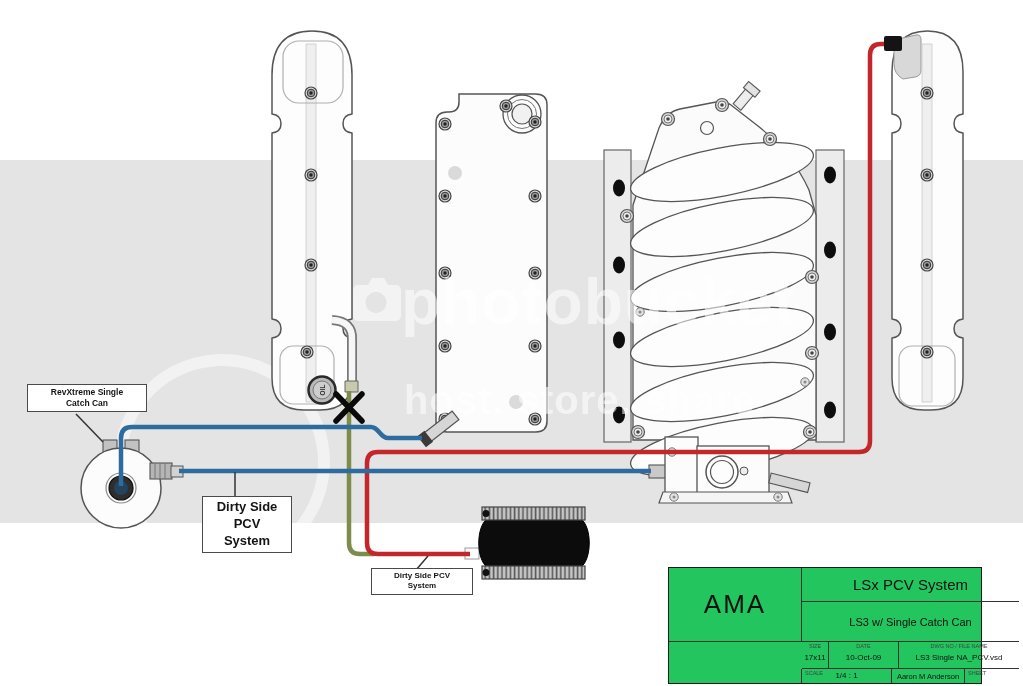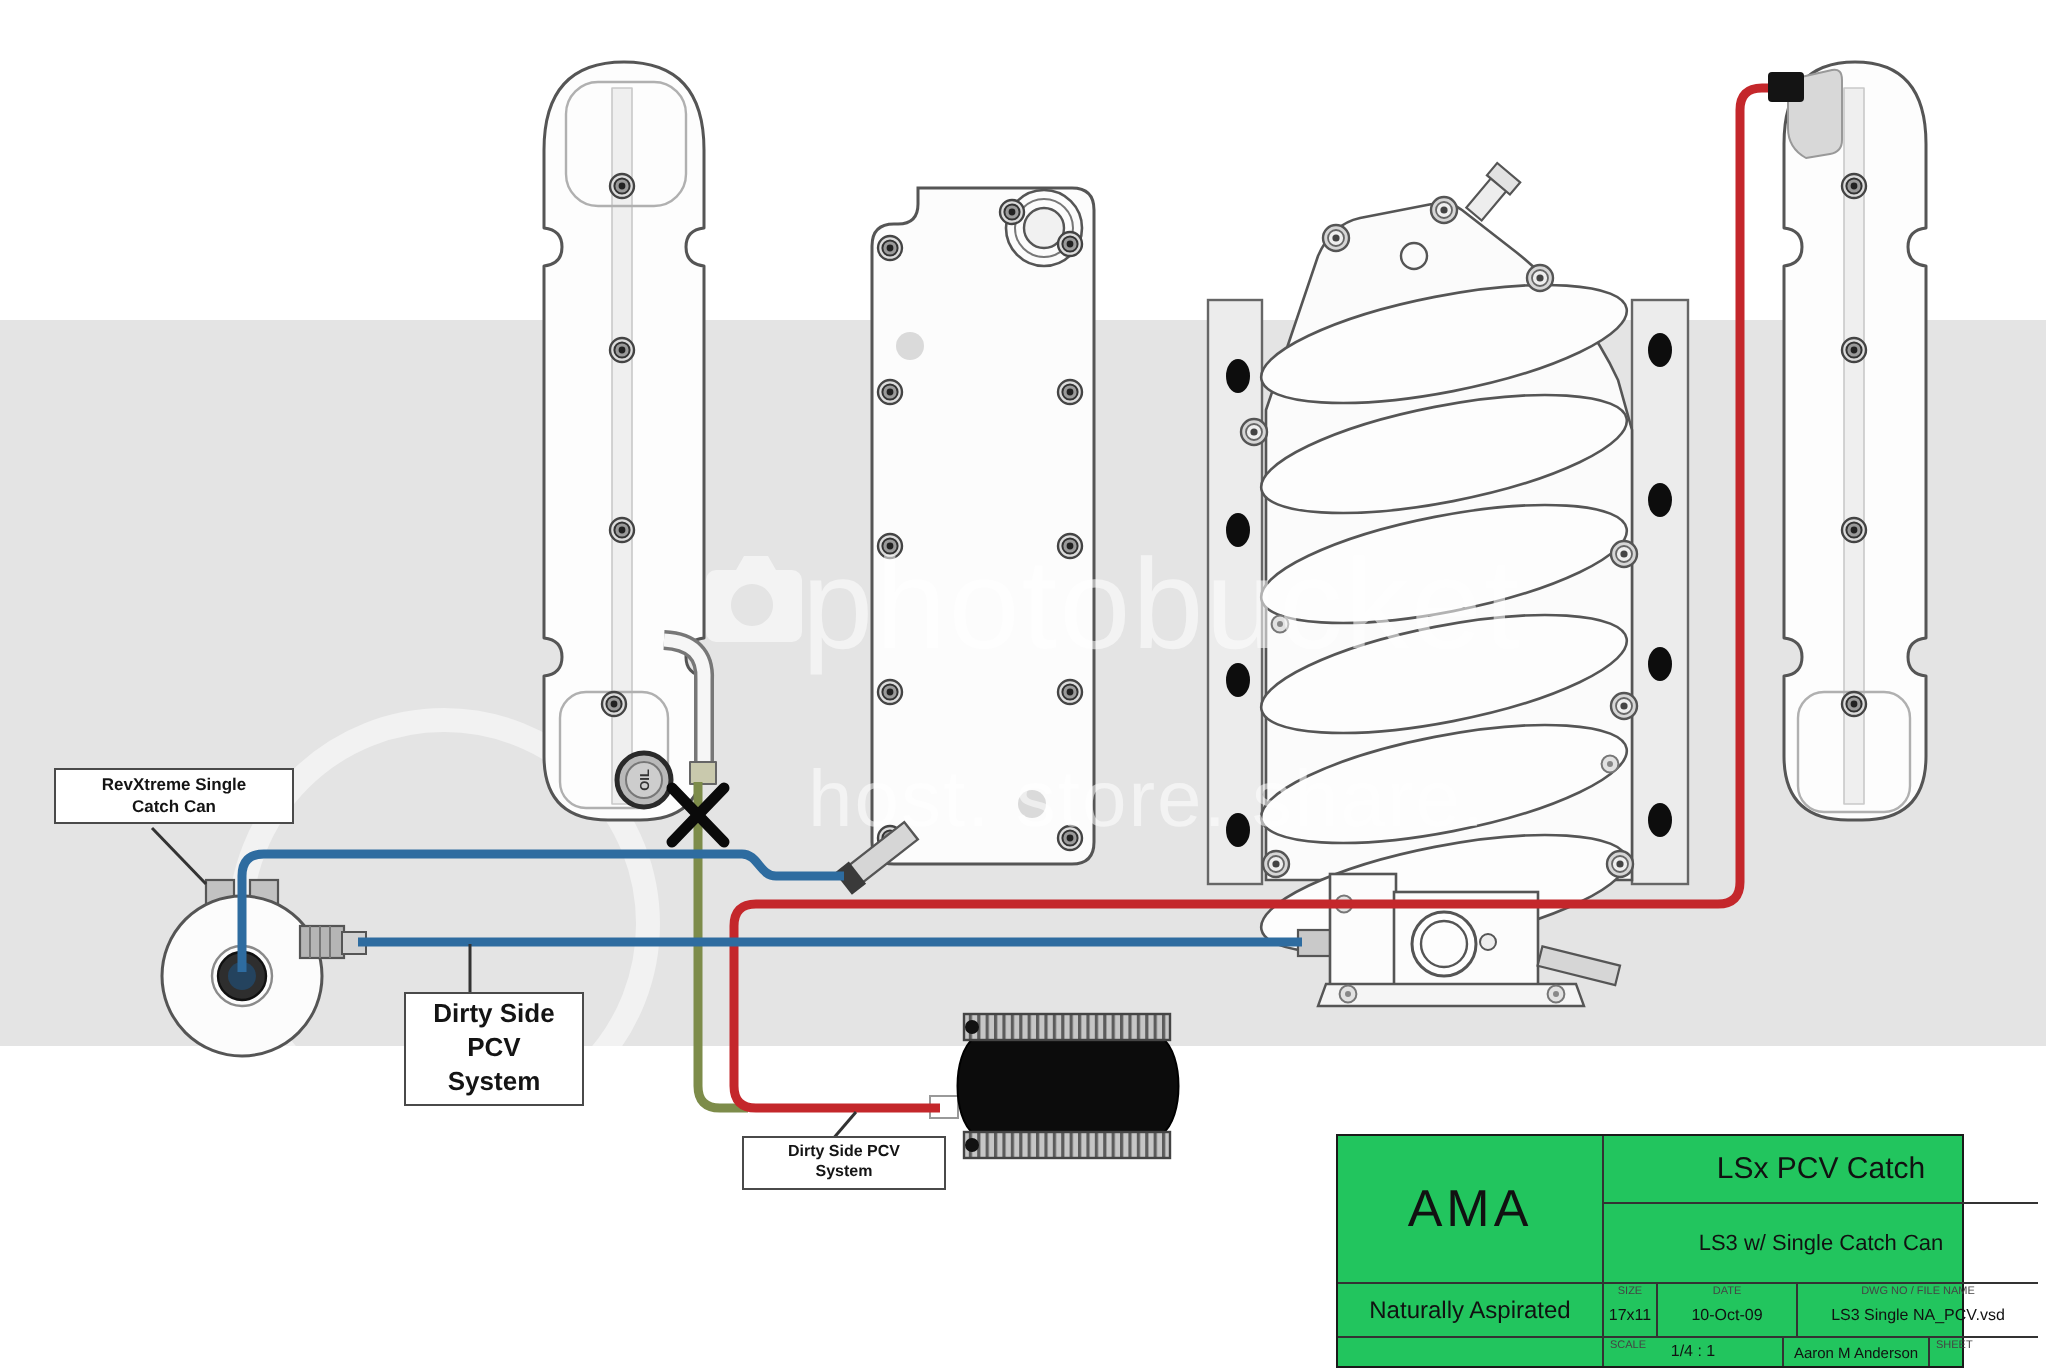--- a/index.html
+++ b/index.html
@@ -1,19 +1,19 @@
 <!DOCTYPE html>
 <html><head>
 <meta charset="utf-8">
 <style>
   html,body{margin:0;padding:0;background:#fff;}
   #canvas{position:relative;width:1023px;height:686px;background:#fff;overflow:hidden;
           font-family:"Liberation Sans",sans-serif;}
   #diagram{position:absolute;left:0;top:0;z-index:1;}
-  .wm{position:absolute;z-index:4;color:rgba(255,255,255,0.55);font-weight:normal;
+  .wm{position:absolute;z-index:4;color:rgba(255,255,255,0.55);font-weight:bold;
       pointer-events:none;white-space:nowrap;line-height:1;}
   #wm-word{left:401px;top:270px;font-size:64px;letter-spacing:1px;}
   #wm-tag{left:404px;top:367px;font-size:40px;letter-spacing:1px;margin-top:13px;}
   #wm-cam{position:absolute;left:352px;top:273px;z-index:4;pointer-events:none;}
   .callout{position:absolute;z-index:6;background:#fff;border:1.4px solid #4a4a4a;
            text-align:center;font-weight:bold;color:#141414;padding:2px 12px;
            font-size:8.5px;line-height:1.3;}
   #callout-catch-can{left:27px;top:384px;width:94px;}
   #callout-dirty{left:202px;top:496px;width:64px;font-size:13px;}
   #callout-clean{left:371px;top:568px;width:76px;font-size:8px;}
@@ -252,24 +252,23 @@
     <span>Dirty Side PCV</span><br>
     <span>System</span>
   </div>
   <div id="callout-clean" class="callout">
     <span>Dirty Side PCV</span><br>
     <span>System</span>
   </div>
 
   <div id="title-block">
     <div id="tb-ama" class="tb-cell br bb">AMA</div>
-    <div id="tb-na" class="tb-cell br bb">Naturally Aspirated</div>
     <div id="tb-lcempty" class="tb-cell br"></div>
 
-    <div id="tb-title" class="tb-cell bb">LSx PCV Catch</div>
+    <div id="tb-title" class="tb-cell bb">LSx PCV System</div>
     <div id="tb-subtitle" class="tb-cell bb">LS3 w/ Single Catch Can</div>
 
     <div id="tb-size" class="tb-cell br bb">
       <span class="tb-lab">SIZE</span>
       <span class="tb-val">17x11</span>
     </div>
     <div id="tb-date" class="tb-cell br bb">
       <span class="tb-lab">DATE</span>
       <span class="tb-val">10-Oct-09</span>
     </div>

